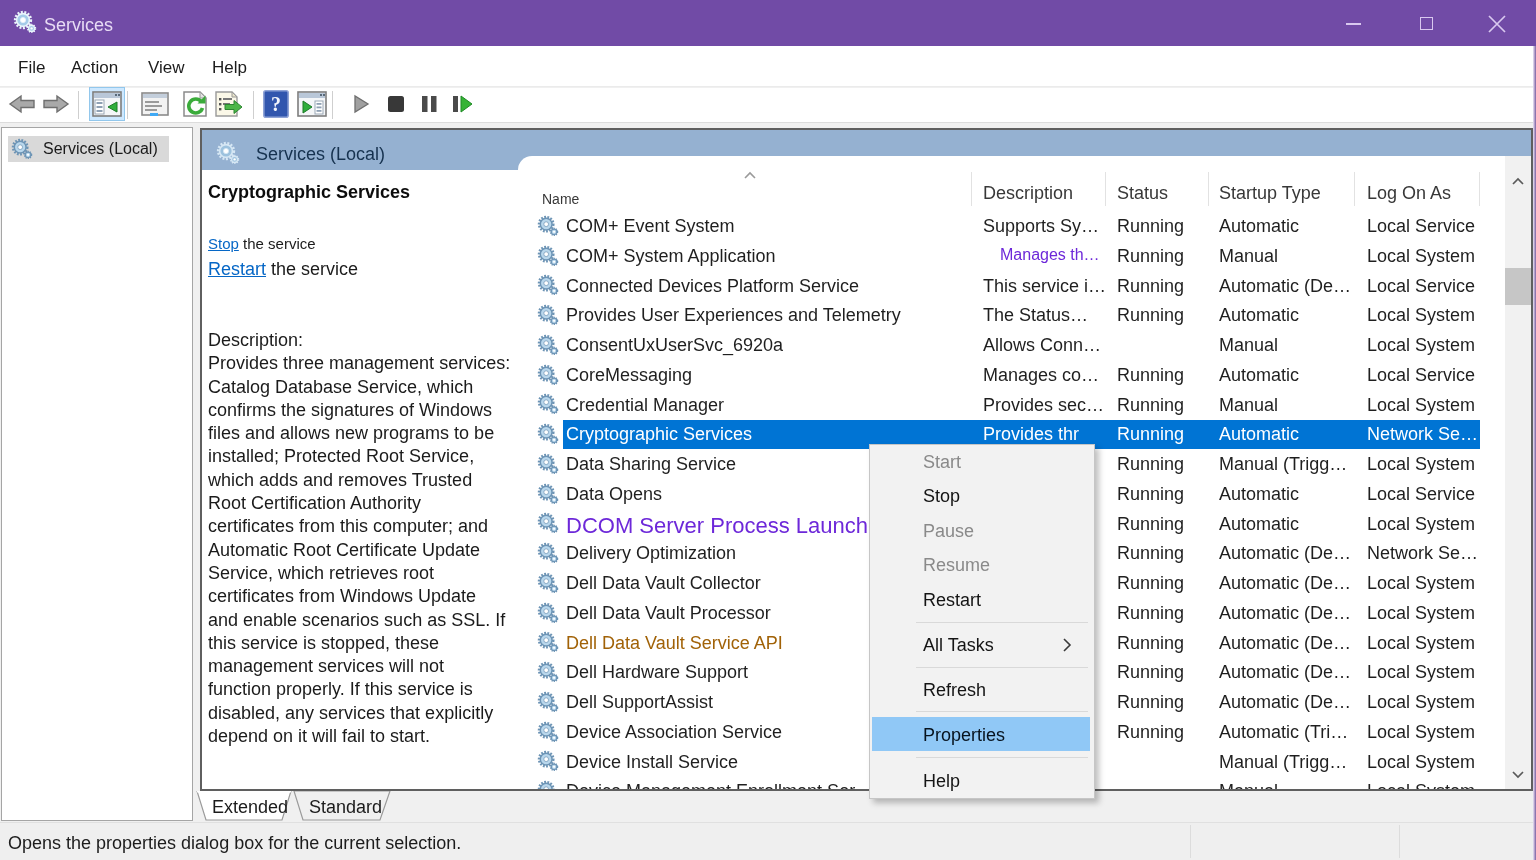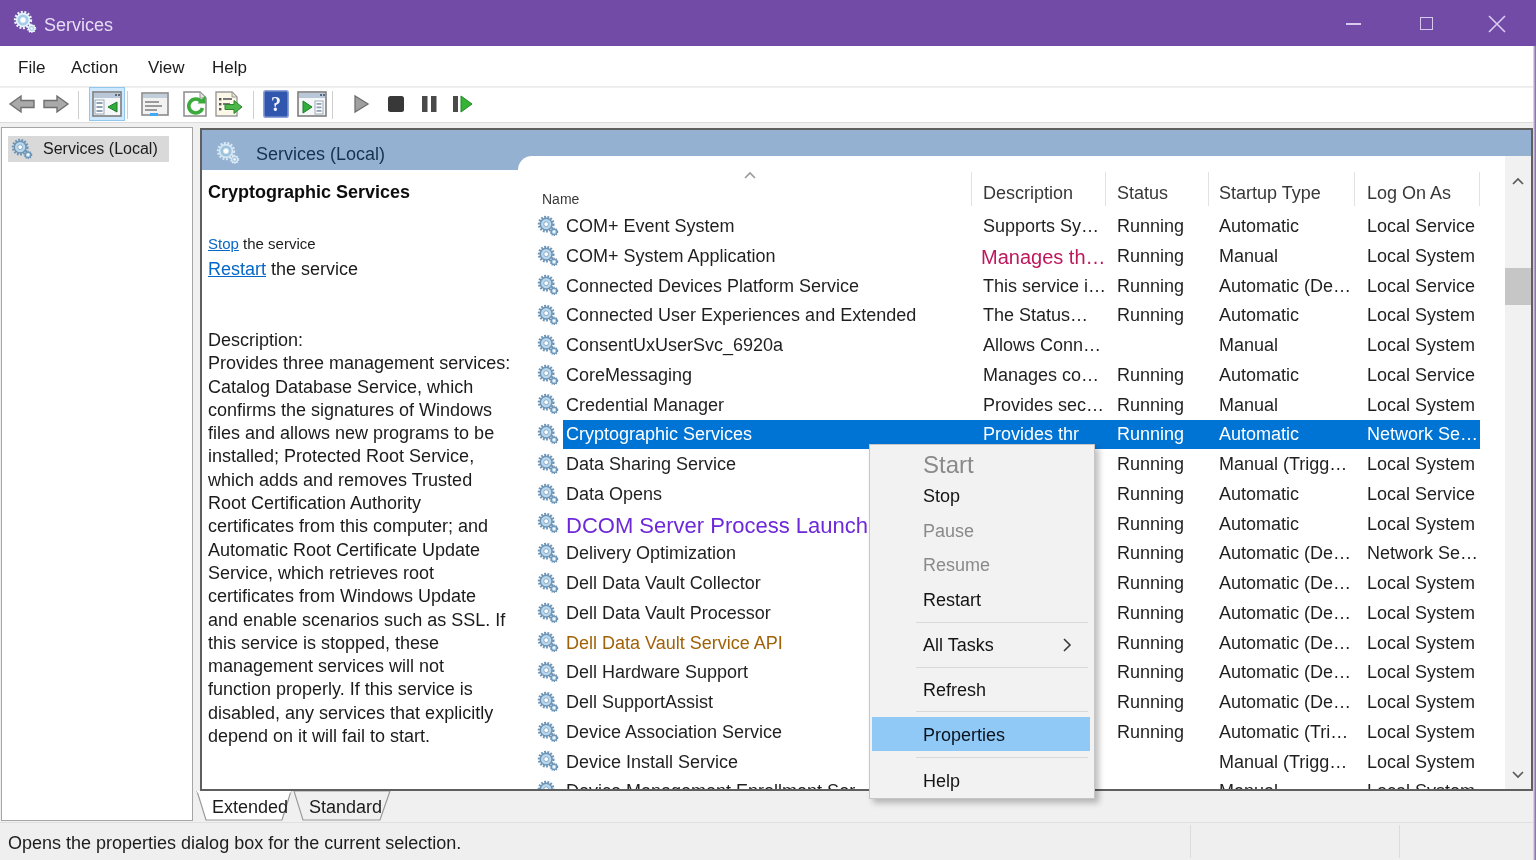--- a/index.html
+++ b/index.html
@@ -144,21 +144,21 @@
     <div class="tx" style="left:847px;top:47.00px;font-size:18px;color:#1f1f1f">Local Service</div>
     <svg style="position:absolute;left:17px;top:74.55px" width="22" height="22" viewBox="0 0 24 24">
       <circle cx="10" cy="10" r="7.6" fill="none" stroke="#6d94b5" stroke-width="3.1" stroke-dasharray="1.9 1.45"></circle>
       <circle cx="10" cy="10" r="6.4" fill="#b9d7ec" stroke="#6d94b5" stroke-width="1.6"></circle>
       <circle cx="10" cy="10" r="2.6" fill="#ffffff" stroke="#6d94b5" stroke-width="0.8"></circle>
       <circle cx="18.6" cy="18.4" r="3.6" fill="none" stroke="#6d94b5" stroke-width="2.0" stroke-dasharray="1.25 1.05"></circle>
       <circle cx="18.6" cy="18.4" r="3.0" fill="#b9d7ec" stroke="#6d94b5" stroke-width="1.2"></circle>
       <circle cx="18.6" cy="18.4" r="1.2" fill="#ffffff"></circle>
     </svg>
     <div class="tx" style="left:46px;top:76.75px;font-size:18px;color:#1f1f1f">COM+ System Application</div>
-    <div class="tx" style="left:461px;top:76.75px;font-size:20px;color:#be185d">Manages th…</div>
+    <div class="tx" style="left:480px;top:76.75px;font-size:16px;color:#6d28d9">Manages th…</div>
     <div class="tx" style="left:597px;top:76.75px;font-size:18px;color:#1f1f1f">Running</div>
     <div class="tx" style="left:699px;top:76.75px;font-size:18px;color:#1f1f1f">Manual</div>
     <div class="tx" style="left:847px;top:76.75px;font-size:18px;color:#1f1f1f">Local System</div>
     <svg style="position:absolute;left:17px;top:104.3px" width="22" height="22" viewBox="0 0 24 24">
       <circle cx="10" cy="10" r="7.6" fill="none" stroke="#6d94b5" stroke-width="3.1" stroke-dasharray="1.9 1.45"></circle>
       <circle cx="10" cy="10" r="6.4" fill="#b9d7ec" stroke="#6d94b5" stroke-width="1.6"></circle>
       <circle cx="10" cy="10" r="2.6" fill="#ffffff" stroke="#6d94b5" stroke-width="0.8"></circle>
       <circle cx="18.6" cy="18.4" r="3.6" fill="none" stroke="#6d94b5" stroke-width="2.0" stroke-dasharray="1.25 1.05"></circle>
       <circle cx="18.6" cy="18.4" r="3.0" fill="#b9d7ec" stroke="#6d94b5" stroke-width="1.2"></circle>
       <circle cx="18.6" cy="18.4" r="1.2" fill="#ffffff"></circle>
@@ -169,21 +169,21 @@
     <div class="tx" style="left:699px;top:106.50px;font-size:18px;color:#1f1f1f">Automatic (De…</div>
     <div class="tx" style="left:847px;top:106.50px;font-size:18px;color:#1f1f1f">Local Service</div>
     <svg style="position:absolute;left:17px;top:134.05px" width="22" height="22" viewBox="0 0 24 24">
       <circle cx="10" cy="10" r="7.6" fill="none" stroke="#6d94b5" stroke-width="3.1" stroke-dasharray="1.9 1.45"></circle>
       <circle cx="10" cy="10" r="6.4" fill="#b9d7ec" stroke="#6d94b5" stroke-width="1.6"></circle>
       <circle cx="10" cy="10" r="2.6" fill="#ffffff" stroke="#6d94b5" stroke-width="0.8"></circle>
       <circle cx="18.6" cy="18.4" r="3.6" fill="none" stroke="#6d94b5" stroke-width="2.0" stroke-dasharray="1.25 1.05"></circle>
       <circle cx="18.6" cy="18.4" r="3.0" fill="#b9d7ec" stroke="#6d94b5" stroke-width="1.2"></circle>
       <circle cx="18.6" cy="18.4" r="1.2" fill="#ffffff"></circle>
     </svg>
-    <div class="tx" style="left:46px;top:136.25px;font-size:18px;color:#1f1f1f">Connected User Experiences and Extended</div>
+    <div class="tx" style="left:46px;top:136.25px;font-size:18px;color:#1f1f1f">Provides User Experiences and Telemetry</div>
     <div class="tx" style="left:463px;top:136.25px;font-size:18px;color:#1f1f1f">The Status…</div>
     <div class="tx" style="left:597px;top:136.25px;font-size:18px;color:#1f1f1f">Running</div>
     <div class="tx" style="left:699px;top:136.25px;font-size:18px;color:#1f1f1f">Automatic</div>
     <div class="tx" style="left:847px;top:136.25px;font-size:18px;color:#1f1f1f">Local System</div>
     <svg style="position:absolute;left:17px;top:163.8px" width="22" height="22" viewBox="0 0 24 24">
       <circle cx="10" cy="10" r="7.6" fill="none" stroke="#6d94b5" stroke-width="3.1" stroke-dasharray="1.9 1.45"></circle>
       <circle cx="10" cy="10" r="6.4" fill="#b9d7ec" stroke="#6d94b5" stroke-width="1.6"></circle>
       <circle cx="10" cy="10" r="2.6" fill="#ffffff" stroke="#6d94b5" stroke-width="0.8"></circle>
       <circle cx="18.6" cy="18.4" r="3.6" fill="none" stroke="#6d94b5" stroke-width="2.0" stroke-dasharray="1.25 1.05"></circle>
       <circle cx="18.6" cy="18.4" r="3.0" fill="#b9d7ec" stroke="#6d94b5" stroke-width="1.2"></circle>
@@ -379,21 +379,21 @@
 <div class="ab" style="left:1505px;top:156px;width:26px;height:633px;background:#f1f1f1"></div>
 <svg class="ab" style="left:1511px;top:176px" width="14" height="10" viewBox="0 0 14 10">
     <path d="M2 8 L7 3 L12 8" fill="none" stroke="#5a5a5a" stroke-width="1.7"></path>
   </svg>
 <svg class="ab" style="left:1511px;top:770px" width="14" height="10" viewBox="0 0 14 10">
     <path d="M2 2 L7 7 L12 2" fill="none" stroke="#5a5a5a" stroke-width="1.7"></path>
   </svg>
 <div class="ab" style="left:1505px;top:268px;width:26px;height:37px;background:#c6c6c6"></div>
 <div class="ab" style="left:869px;top:444px;width:226px;height:355px;background:#f2f2f2;border:1px solid #c6c6c6;box-shadow:4px 4px 6px rgba(0,0,0,0.25)"></div>
 <div class="ab" style="left:872px;top:717px;width:218px;height:34px;background:#90c8f6"></div>
-<div class="tx" style="left:923px;top:452.5px;font-size:24px;color:#8a8a8a">Start</div>
+<div class="tx" style="left:923px;top:452.5px;font-size:18px;color:#8a8a8a">Start</div>
 <div class="tx" style="left:923px;top:487.0px;font-size:18px;color:#141414">Stop</div>
 <div class="tx" style="left:923px;top:522.0px;font-size:18px;color:#8a8a8a">Pause</div>
 <div class="tx" style="left:923px;top:556.0px;font-size:18px;color:#8a8a8a">Resume</div>
 <div class="tx" style="left:923px;top:590.5px;font-size:18px;color:#141414">Restart</div>
 <div class="tx" style="left:923px;top:636.0px;font-size:18px;color:#141414">All Tasks</div>
 <div class="tx" style="left:923px;top:681.0px;font-size:18px;color:#141414">Refresh</div>
 <div class="tx" style="left:923px;top:725.5px;font-size:18px;font-weight:normal;color:#07131e">Properties</div>
 <div class="tx" style="left:923px;top:772.0px;font-size:18px;color:#141414">Help</div>
 <svg class="ab" style="left:1062px;top:637px" width="10" height="16" viewBox="0 0 10 16">
     <path d="M2 2 L8 8 L2 14" fill="none" stroke="#3a3a3a" stroke-width="1.6"></path>

